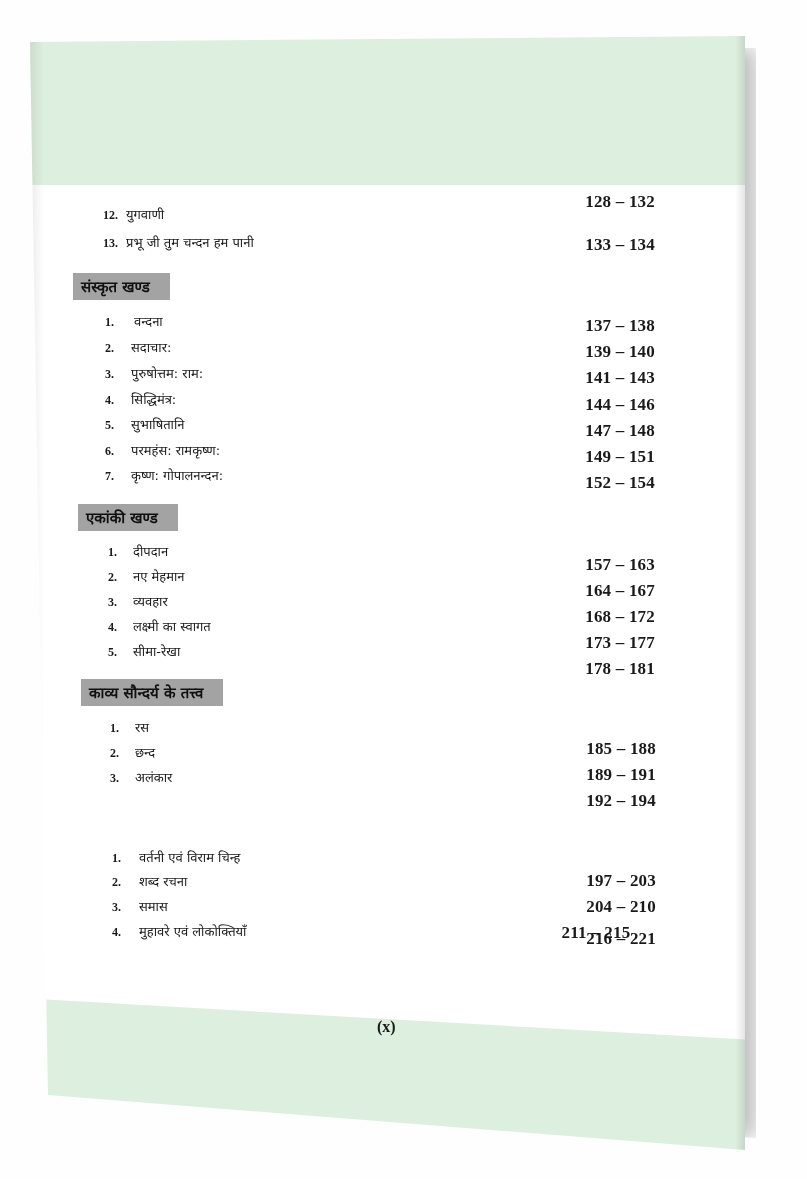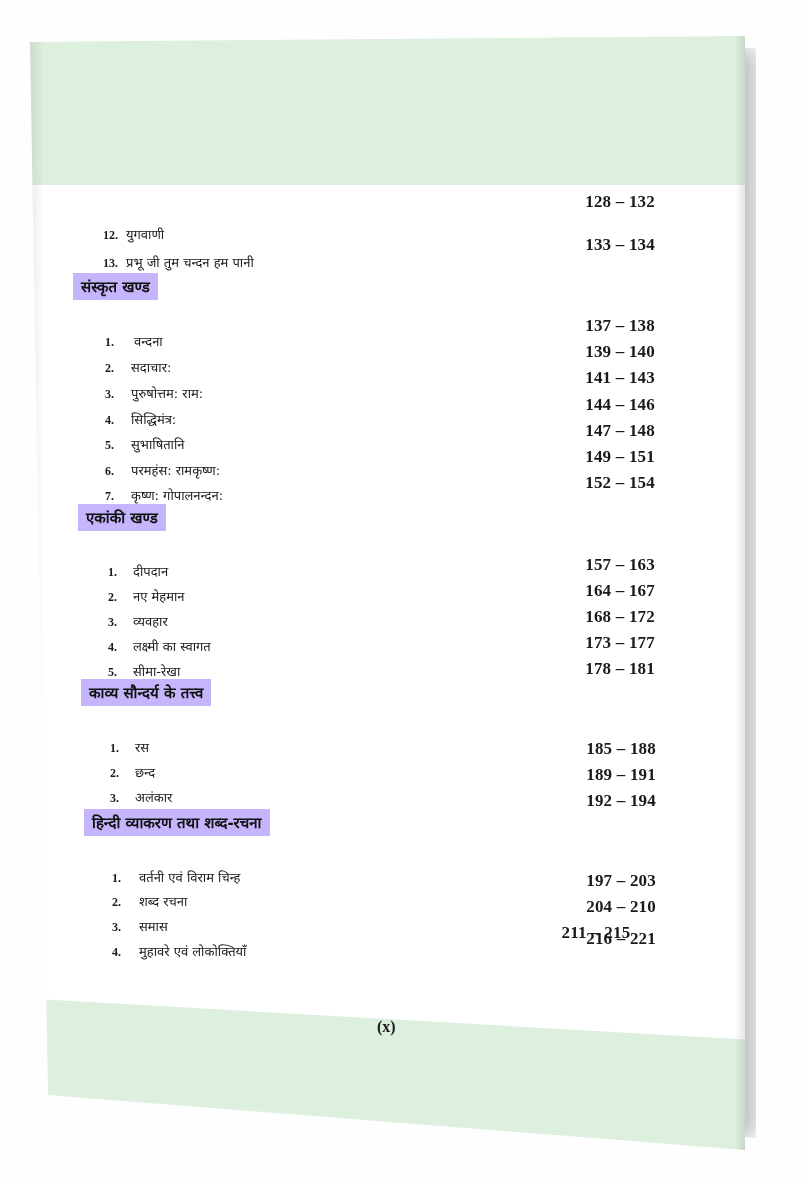--- a/index.html
+++ b/index.html
@@ -28,27 +28,27 @@
       position:absolute; left:735px; top:36px; width:10px; height:1114px;
       background:linear-gradient(to right, rgba(0,0,0,0), rgba(0,0,0,0.10));
     }
     .edge-left {
       position:absolute; left:30px; top:42px; width:14px; height:1060px;
       background:linear-gradient(to right, rgba(0,0,0,0.08), rgba(0,0,0,0));
     }
 
     .row { position:absolute; display:flex; align-items:baseline; font-size:15px; }
     .num { font-weight:bold; font-size:12px; }
-    .title { font-family:"DejaVu Sans", sans-serif; font-size:13px;margin-top:20px; }
+    .title { font-family:"DejaVu Sans", sans-serif; font-size:13px; }
     .pages {
       position:absolute; font-weight:bold; font-size:17px; letter-spacing:0.2px;
       width:120px; text-align:right;
     }
     .section {
-      position:absolute; background:#c4b5fd; padding:3px 8px 4px 8px;
+      position:absolute; background:#a3a3a3; padding:3px 20px 4px 8px;
       font-family:"DejaVu Sans", sans-serif; font-weight:bold; font-size:15px; color:#111;
     }
     .folio { position:absolute; left:377px; top:1018px; font-weight:bold; font-size:16px; }
   </style>
 </head>
 <body>
 
 <div class="page-shadow"></div>
 
 <div class="page">
@@ -149,21 +149,20 @@
     </div>
   <div class="row" style="left:110px; top:768px;">
       <span class="num">3.</span>
       <span class="title" style="margin-left:16px">अलंकार</span>
     </div>
 
   <div class="pages" style="left:536px; top:739px;">185 – 188</div>
   <div class="pages" style="left:536px; top:765px;">189 – 191</div>
   <div class="pages" style="left:536px; top:791px;">192 – 194</div>
 
-  <div class="section" style="left:84px; top:809px;">हिन्दी व्याकरण तथा शब्द-रचना</div>
 
   <div class="row" style="left:112px; top:848px;">
       <span class="num">1.</span>
       <span class="title" style="margin-left:18px">वर्तनी एवं विराम चिन्ह</span>
     </div>
   <div class="row" style="left:112px; top:872px;">
       <span class="num">2.</span>
       <span class="title" style="margin-left:18px">शब्द रचना</span>
     </div>
   <div class="row" style="left:112px; top:897px;">

